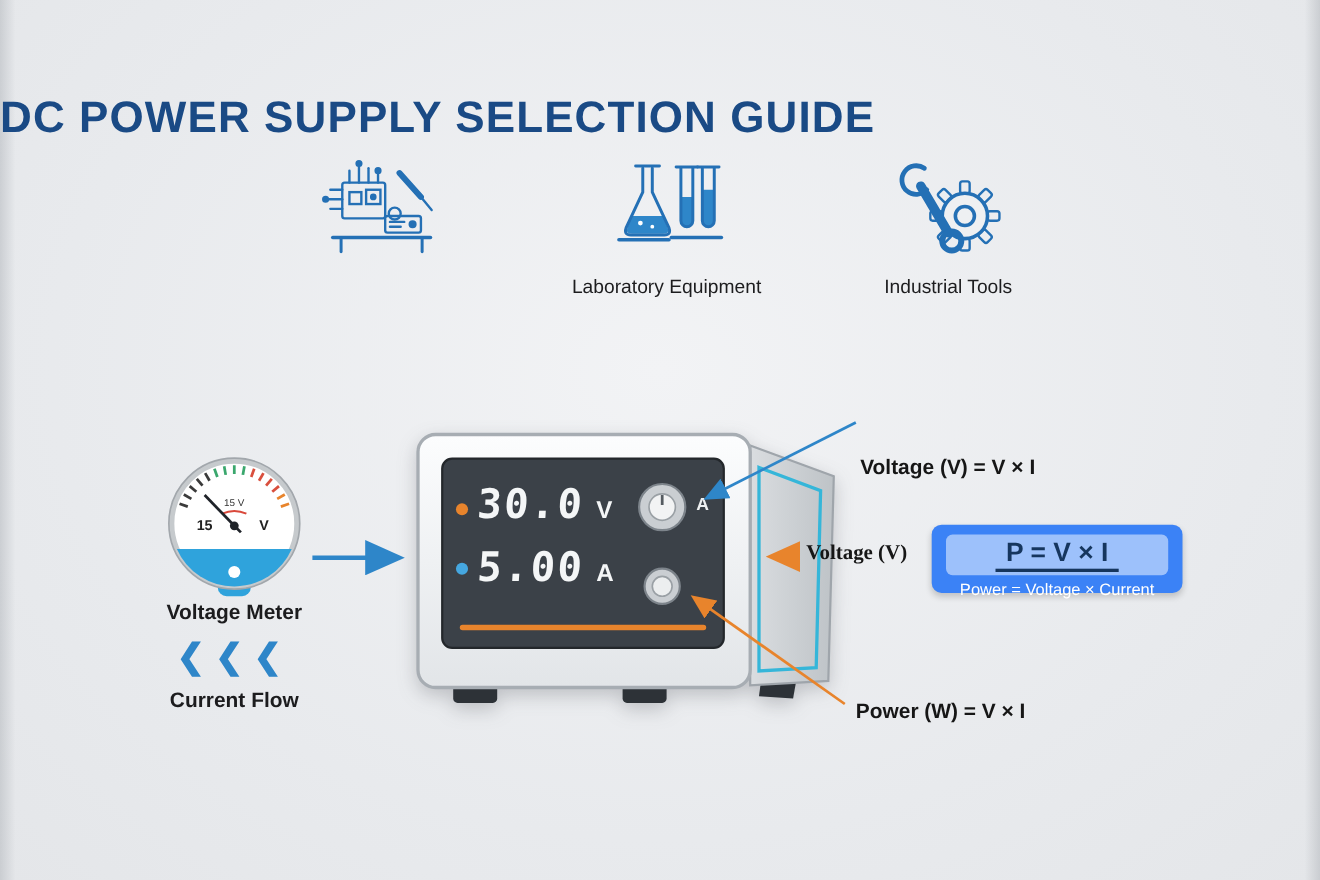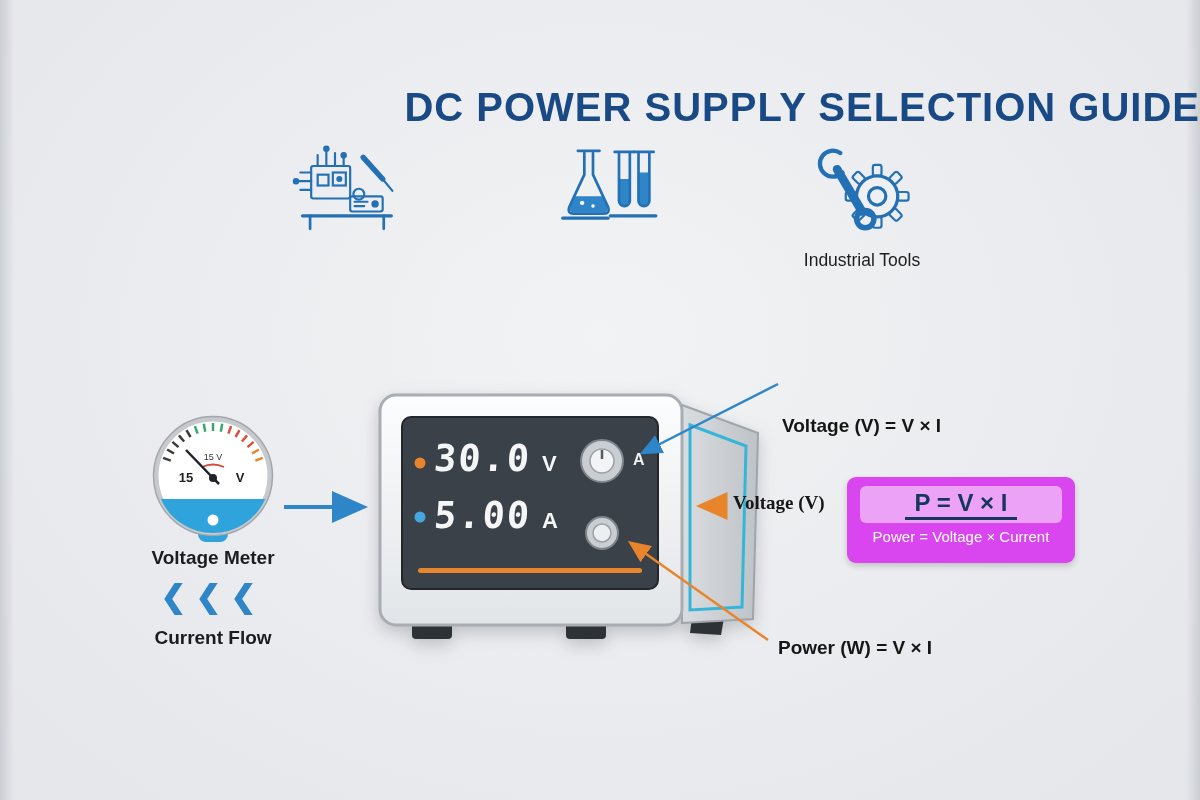--- a/index.html
+++ b/index.html
@@ -7,21 +7,21 @@
     width:1200px;height:800px;position:relative;overflow:hidden;
     font-family:"Liberation Sans", sans-serif;
     background:radial-gradient(ellipse at 50% 42%, #f2f3f5 0%, #e8eaed 65%, #e4e6e9 100%);
   }
   .abs{position:absolute;}
   .edge{top:0;height:100%;width:14px;opacity:.55;pointer-events:none;}
   .edge.left{left:0;background:linear-gradient(to right,#b5b9be,rgba(181,185,190,0));}
   .edge.right{right:0;background:linear-gradient(to left,#b5b9be,rgba(181,185,190,0));}
 
   .title{
-    left:0;right:0;top:58px;text-align:right;
+    left:0;right:0;top:58px;text-align:left;
     font-size:40px;font-weight:bold;color:#1a4a85;letter-spacing:1px;
   }
 
   .category{width:250px;text-align:center;top:140px;}
   .category .cat-label{margin-top:6px;font-size:17.5px;color:#1d1d1f;font-weight:500;}
   .cat-1{left:223px;} .cat-2{left:481px;} .cat-3{left:737px;}
   .category svg{display:block;margin:0 auto;}
 
   .meter-svg{left:150px;top:414px;}
   .meter-label{left:110px;top:547px;width:206px;text-align:center;
@@ -42,21 +42,21 @@
   .row-v{left:434px;top:437px;}
   .row-a{left:434px;top:494px;}
   .knob-unit{left:633px;top:451px;color:#eef0f1;font-size:16px;font-weight:bold;}
 
   .ann{font-size:19px;font-weight:600;color:#161616;white-space:nowrap;}
   .ann-voltage-top{left:782px;top:367px;margin-top:48px;}
   .ann-voltage-side{left:733px;top:492px;font-family:Liberation Serif, serif;}
   .ann-power{left:778px;top:637px;}
 
   .formula-box{
-    left:847px;top:477px;width:228px;height:86px;background:#d946ef;
+    left:847px;top:477px;width:228px;height:62px;background:#3b82f6;
     border-radius:9px;box-shadow:0 3px 6px rgba(0,0,0,.18);
   }
   .formula-inner{
     margin:9px 13px 0;background:rgba(255,255,255,.5);border-radius:6px;
     text-align:center;padding:3px 0 6px;
   }
   .formula-inner span{
     font-size:24px;font-weight:bold;color:#16365e;
     border-bottom:3px solid #16365e;padding:0 10px 1px;
   }
@@ -111,20 +111,21 @@
     <circle cx="48" cy="61" r="1.6" fill="#ffffff" stroke="none"></circle>
     <path d="M72,36 L72,56 A5,5 0 0 0 82,56 L82,36 Z" fill="#2e86c9" stroke="none"></path>
     <path d="M90,30 L90,56 A5,5 0 0 0 100,56 L100,30 Z" fill="#2e86c9" stroke="none"></path>
     <path d="M72,12 L72,56 A5,5 0 0 0 82,56 L82,12"></path>
     <path d="M90,12 L90,56 A5,5 0 0 0 100,56 L100,12"></path>
     <line x1="68" y1="11" x2="86" y2="11"></line>
     <line x1="86" y1="11" x2="104" y2="11"></line>
     <line x1="64" y1="70" x2="106" y2="70" stroke-width="3"></line>
     <line x1="20" y1="72" x2="62" y2="72" stroke-width="3"></line>
   </svg>
+  <div class="cat-label">Laboratory Equipment</div>
 </div>
 
 <div class="abs category cat-3">
   <svg width="130" height="104" viewBox="0 0 120 96" fill="none" stroke="#2470b5" stroke-width="2" stroke-linecap="round">
     <g>
       <rect x="70" y="23" width="8" height="10" rx="2"></rect>
       <rect x="70" y="23" width="8" height="10" rx="2" transform="rotate(45,74,52)"></rect>
       <rect x="70" y="23" width="8" height="10" rx="2" transform="rotate(90,74,52)"></rect>
       <rect x="70" y="23" width="8" height="10" rx="2" transform="rotate(135,74,52)"></rect>
       <rect x="70" y="23" width="8" height="10" rx="2" transform="rotate(180,74,52)"></rect>

